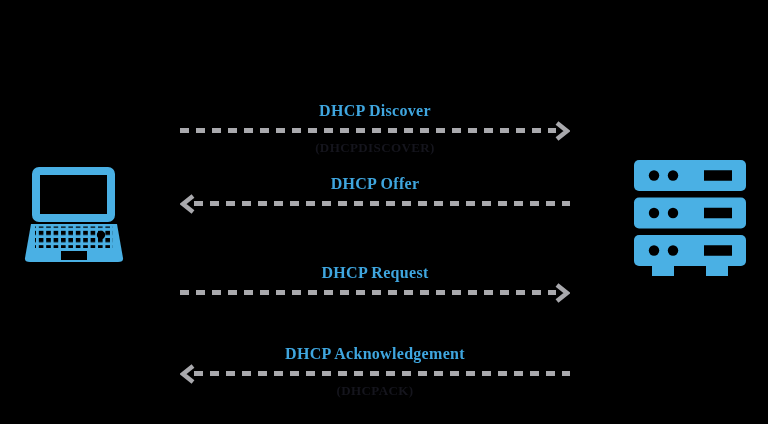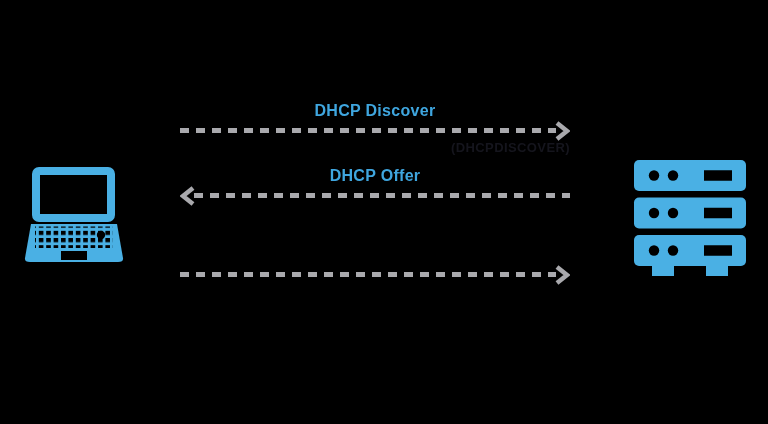--- a/index.html
+++ b/index.html
@@ -8,21 +8,21 @@
     --icon-blue:#4AB0E4;
     --gray:#A9A9AD;
     --subtitle:#15151D;
   }
   *{margin:0;padding:0;box-sizing:border-box;}
   html,body{width:768px;height:424px;overflow:hidden;}
   body{
     background:var(--bg);
     font-family:"Liberation Sans","DejaVu Sans",sans-serif;
   }
-  .stage{position:relative;width:728px;height:424px;background:var(--bg);}
+  .stage{position:relative;width:728px;height:424px;background:var(--bg);font-family:Liberation Serif, serif;}
 
   
   .laptop{position:absolute;left:24px;top:166px;width:100px;height:100px;}
   .server{position:absolute;left:632px;top:160px;width:116px;height:120px;}
   .blue-fill{fill:var(--icon-blue);}
   .blue-stroke{stroke:var(--icon-blue);}
   .hole{fill:var(--bg);}
 
   
   .msg{position:absolute;left:180px;width:390px;}
@@ -36,21 +36,21 @@
     position:absolute;top:8px;height:5px;
     background:repeating-linear-gradient(90deg,var(--gray) 0 9px,transparent 9px 16px);
   }
   .dir-right .dash-line{left:0;right:14px;}
   .dir-left  .dash-line{left:14px;right:0;}
   .chevron{position:absolute;top:0;width:16px;height:22px;}
   .dir-right .chevron{right:0;}
   .dir-left  .chevron{left:0;transform:scaleX(-1);}
   .chevron path{fill:none;stroke:var(--gray);stroke-width:4.5;}
   .msg-subtitle{
-    height:16px;line-height:16px;text-align:right;margin-top:-2px;
+    height:16px;line-height:16px;text-align:center;margin-top:-2px;
     font-size:13px;font-weight:bold;letter-spacing:.4px;
     color:var(--subtitle);
   }
 </style>
 </head>
 <body>
 
 <div class="stage">
 
   <svg class="laptop" viewBox="0 0 100 100" aria-hidden="true">
@@ -87,33 +87,44 @@
     <div class="msg-title">DHCP Discover</div>
     <div class="arrow-track dir-right">
       <div class="dash-line"></div>
       <svg class="chevron" viewBox="0 0 16 22">
           <path d="M3,3 L13,11 L3,19"></path>
         </svg>
     </div>
     <div class="msg-subtitle">(DHCPDISCOVER)</div>
   </div>
 
-  <div class="msg" style="top:167px">
+  <div class="msg" style="top:175px">
     <div class="msg-title">DHCP Offer</div>
     <div class="arrow-track dir-left">
       <div class="dash-line"></div>
       <svg class="chevron" viewBox="0 0 16 22">
           <path d="M3,3 L13,11 L3,19"></path>
         </svg>
     </div>
   </div>
 
   <div class="msg" style="top:264px">
+    <div class="msg-title">DHCP Request</div>
     <div class="arrow-track dir-right">
       <div class="dash-line"></div>
       <svg class="chevron" viewBox="0 0 16 22">
           <path d="M3,3 L13,11 L3,19"></path>
         </svg>
     </div>
   </div>
 
+  <div class="msg" style="top:345px">
+    <div class="msg-title">DHCP Acknowledgement</div>
+    <div class="arrow-track dir-left">
+      <div class="dash-line"></div>
+      <svg class="chevron" viewBox="0 0 16 22">
+          <path d="M3,3 L13,11 L3,19"></path>
+        </svg>
+    </div>
+    <div class="msg-subtitle">(DHCPACK)</div>
+  </div>
 
 </div>
 
 </body></html>

